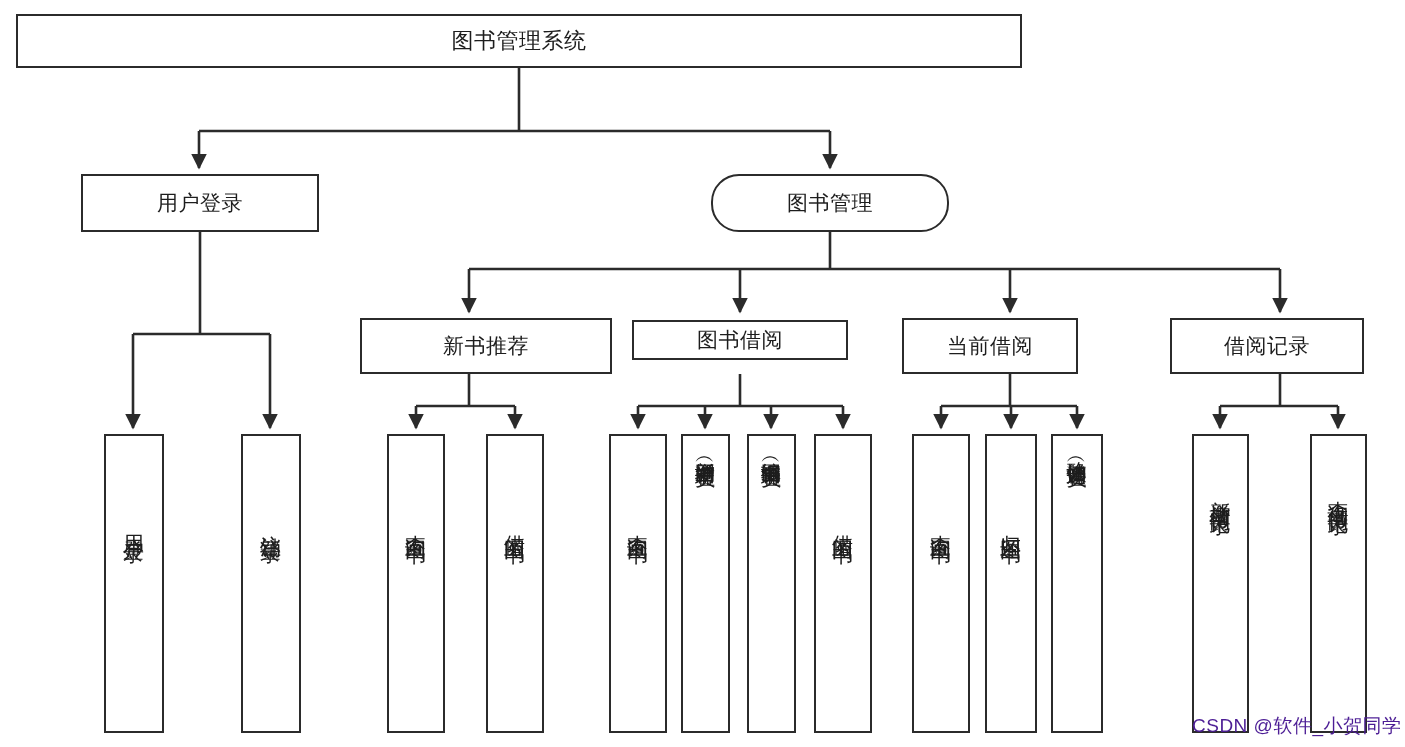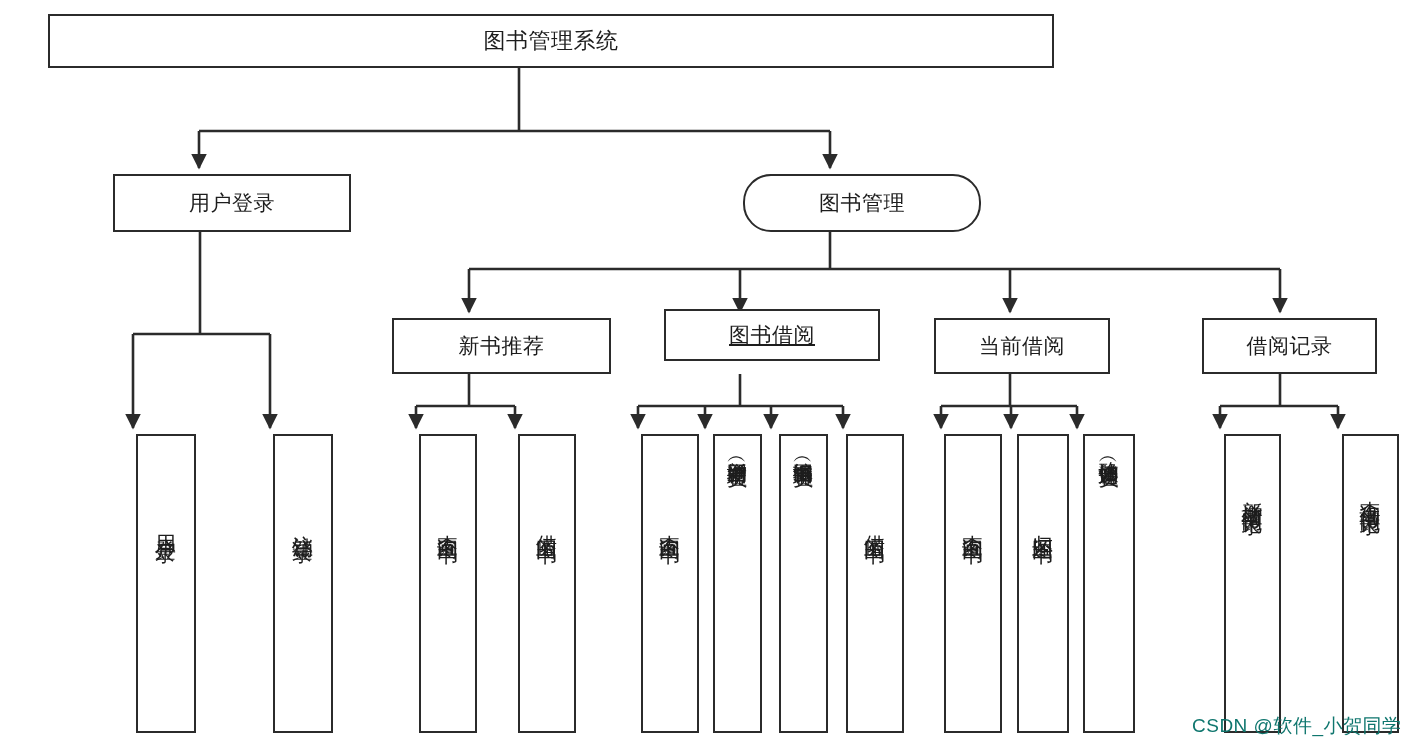--- a/index.html
+++ b/index.html
@@ -26,21 +26,20 @@
   }
   .node {
     position: absolute;
     box-sizing: border-box;
     border: 2px solid #2b2b2b;
     background: #ffffff;
     display: flex;
     align-items: center;
     justify-content: center;
     color: #1d1d1d;
-    margin-left: 32px;
   }
   .node .label {
     display: block;
     text-align: center;
     line-height: 1.18;
     white-space: pre-line;
   }
   
   .node.h .label {
     font-size: 21px;
@@ -67,21 +66,21 @@
     font-size: 20px;
   }
   .node.v.pad-mid {
     padding-top: 48px;
   }
   .node.v.pad-big {
     padding-top: 82px;
   }
   .watermark {
     position: absolute;
-    color: #0f766e;
+    color: #4c1d95;
     font-size: 19px;
     white-space: nowrap;
     letter-spacing: 0.5px;
     font-family: "Liberation Sans", "DejaVu Sans", sans-serif;
   }
 </style>
 </head>
 <body>
 
 <div id="canvas">
@@ -152,30 +151,30 @@
     <span class="label">图书管理系统</span>
   </div>
 
   <div class="node h" style="left:81px; top:174px; width:238px; height:58px;">
     <span class="label">用户登录</span>
   </div>
   <div class="node h" style="left:711px; top:174px; width:238px; height:58px;border-radius:28px;">
     <span class="label">图书管理</span>
   </div>
 
-  <div class="node h" style="left:360px; top:318px; width:219px; height:56px;">
+  <div class="node h" style="left:360px; top:318px; width:252px; height:56px;">
     <span class="label">新书推荐</span>
   </div>
-  <div class="node h" style="left:632px; top:309px; width:216px; height:52px;text-decoration:underline;">
+  <div class="node h" style="left:632px; top:320px; width:216px; height:40px;">
     <span class="label">图书借阅</span>
   </div>
   <div class="node h" style="left:902px; top:318px; width:176px; height:56px;">
     <span class="label">当前借阅</span>
   </div>
-  <div class="node h" style="left:1170px; top:318px; width:175px; height:56px;">
+  <div class="node h" style="left:1170px; top:318px; width:194px; height:56px;">
     <span class="label">借阅记录</span>
   </div>
 
   <div class="node v pad-big" style="left:104px; top:434px; width:60px; height:299px;">
     <span class="label">用户登录</span>
   </div>
   <div class="node v pad-big" style="left:241px; top:434px; width:60px; height:299px;">
     <span class="label">注销登录</span>
   </div>
   <div class="node v pad-big" style="left:387px; top:434px; width:58px; height:299px;">

